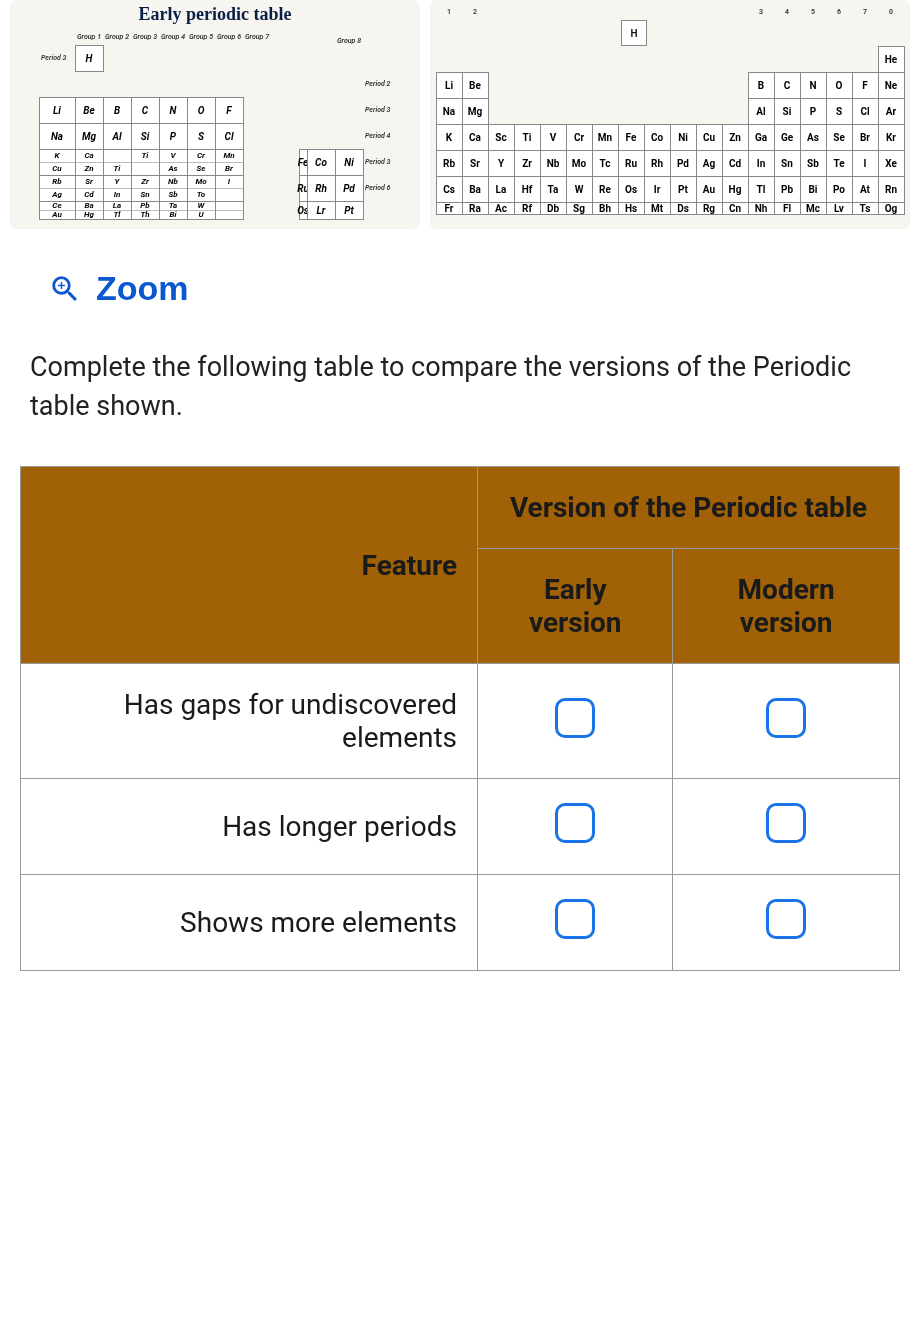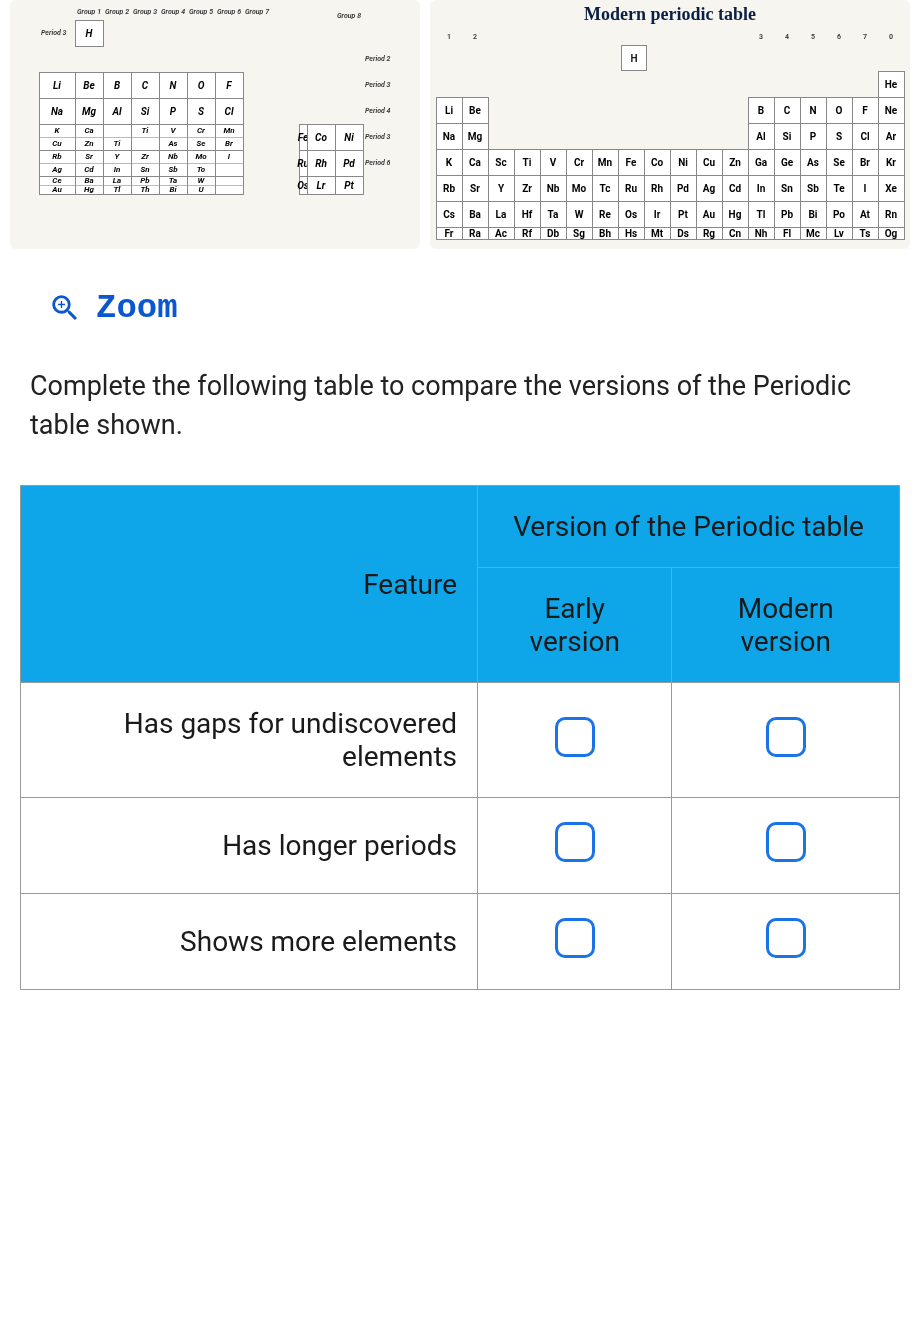--- a/index.html
+++ b/index.html
@@ -113,21 +113,21 @@
     align-items: center;
     gap: 14px;
     padding: 40px 30px 30px 48px;
   }
   .zoom-icon {
     width: 34px;
     height: 34px;
     color: #0b57d0;
   }
   .zoom-text {
-    font-family: Liberation Mono, monospace;
+    font-family: Liberation Sans, sans-serif;
     font-size: 34px;
     font-weight: 700;
     color: #0b57d0;
   }
   .instruction {
     font-size: 27px;
     line-height: 1.45;
     color: #222;
     padding: 10px 30px 40px 30px;
   }
@@ -137,39 +137,40 @@
     margin: 0 20px 30px 20px;
     font-size: 28px;
   }
   .comp-table th, .comp-table td {
     border: 1px solid #999;
     padding: 24px 20px;
     text-align: right;
     vertical-align: middle;
   }
   .comp-table th {
-    background: #0ea5e9;
-    font-weight: 400;
+    background: #a16207;
+    font-weight: 700;
   }
   .comp-table .center { text-align: center; }
   .checkbox {
     display: inline-block;
     width: 40px;
     height: 40px;
     border: 3px solid #1a73e8;
     border-radius: 10px;
     background: #fff;
   }
 </style>
 </head>
 <body>
 
 <div class="top-section">
 
   <div class="pt-panel">
+    <div class="pt-title">Early periodic table</div>
     <div class="pt-grid early-grid">
 
       <div></div>
       <div class="gh">Group 1</div>
       <div class="gh">Group 2</div>
       <div class="gh">Group 3</div>
       <div class="gh">Group 4</div>
       <div class="gh">Group 5</div>
       <div class="gh">Group 6</div>
       <div class="gh">Group 7</div>
@@ -302,21 +303,20 @@
         </div>
       <div></div>
         <div></div>
       <div class="cell">Os</div>
       <div class="cell">Lr</div>
       <div class="cell">Pt</div>
     </div>
   </div>
 
   <div class="pt-panel">
-    <div class="pt-title">Modern periodic table</div>
     <div style="position:relative;">
     <div class="pt-grid modern-grid" id="modern-grid">
 
       <div class="gh">1</div>
       <div class="gh">2</div>
       <div style="grid-column: span 10;"></div>
       <div class="gh">3</div>
       <div class="gh">4</div>
       <div class="gh">5</div>
       <div class="gh">6</div>

